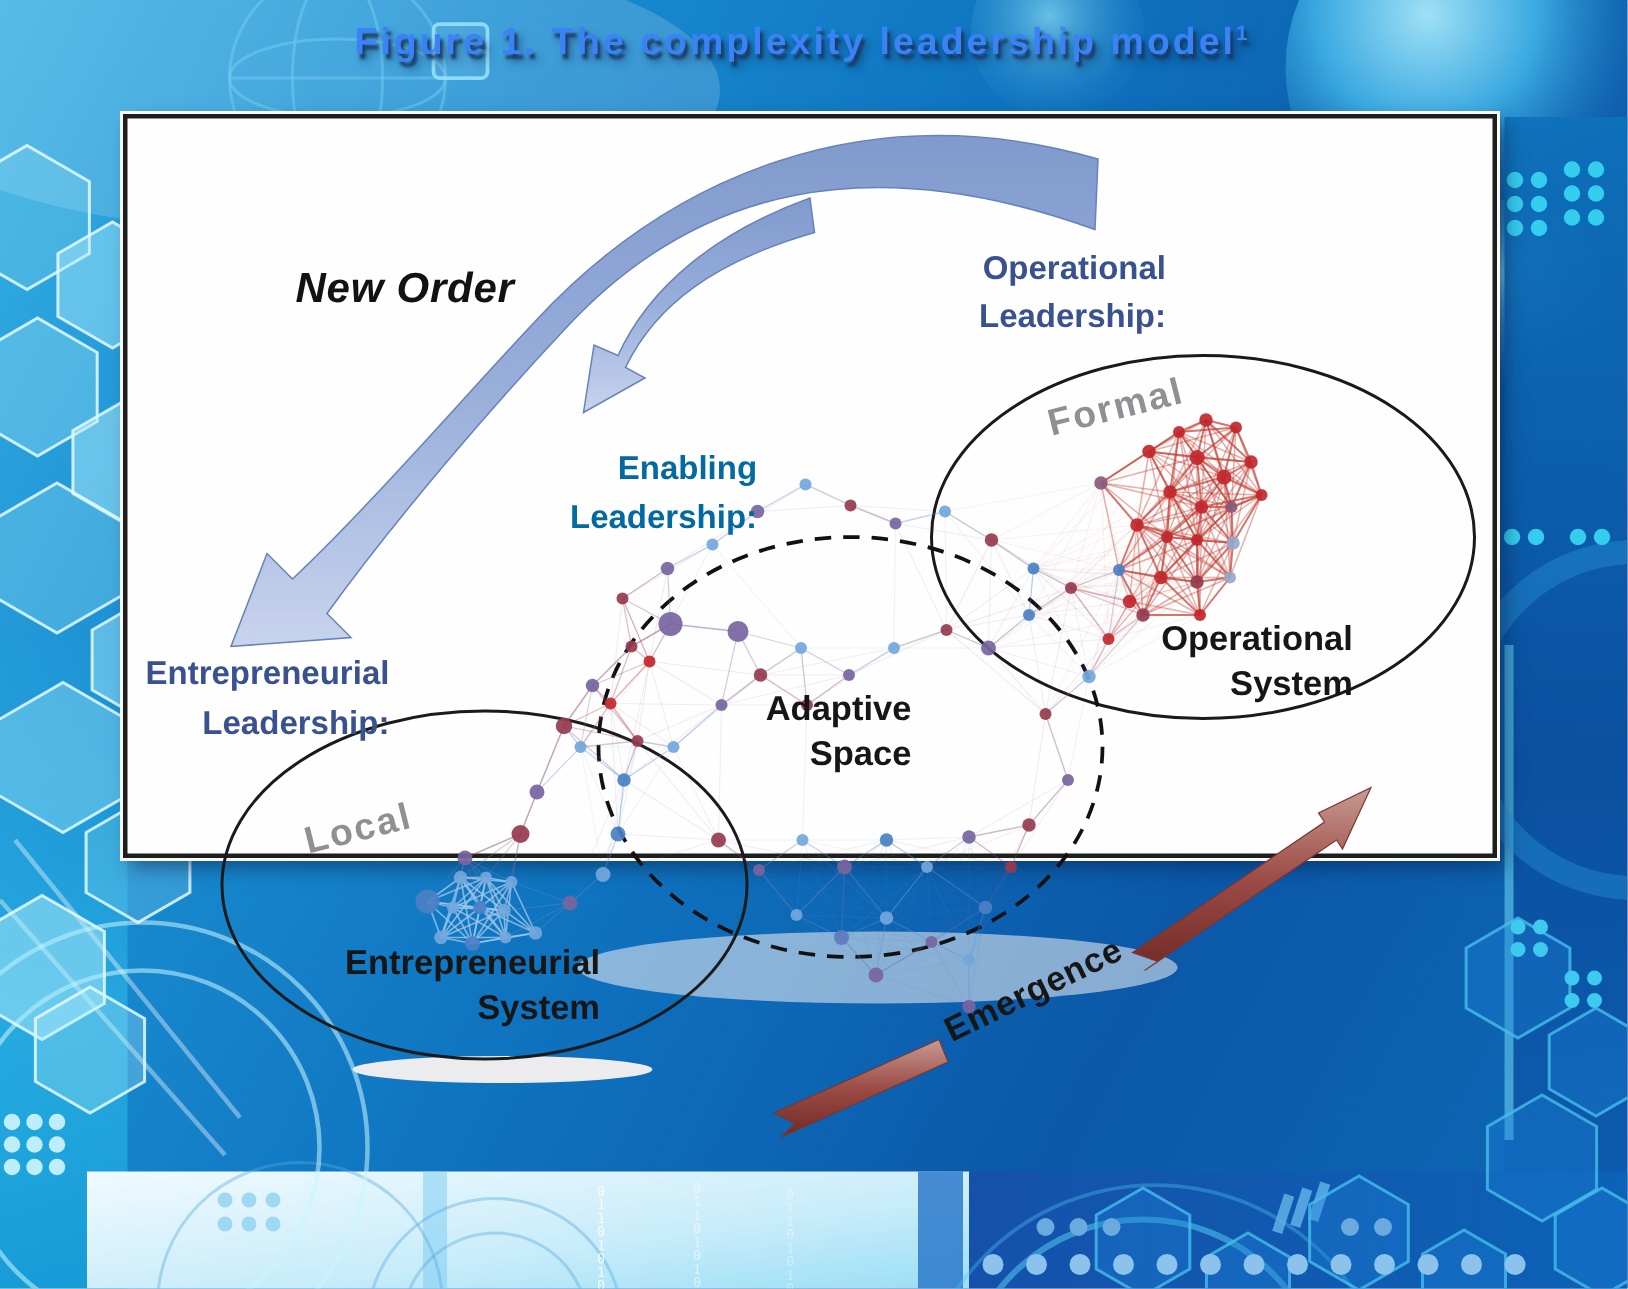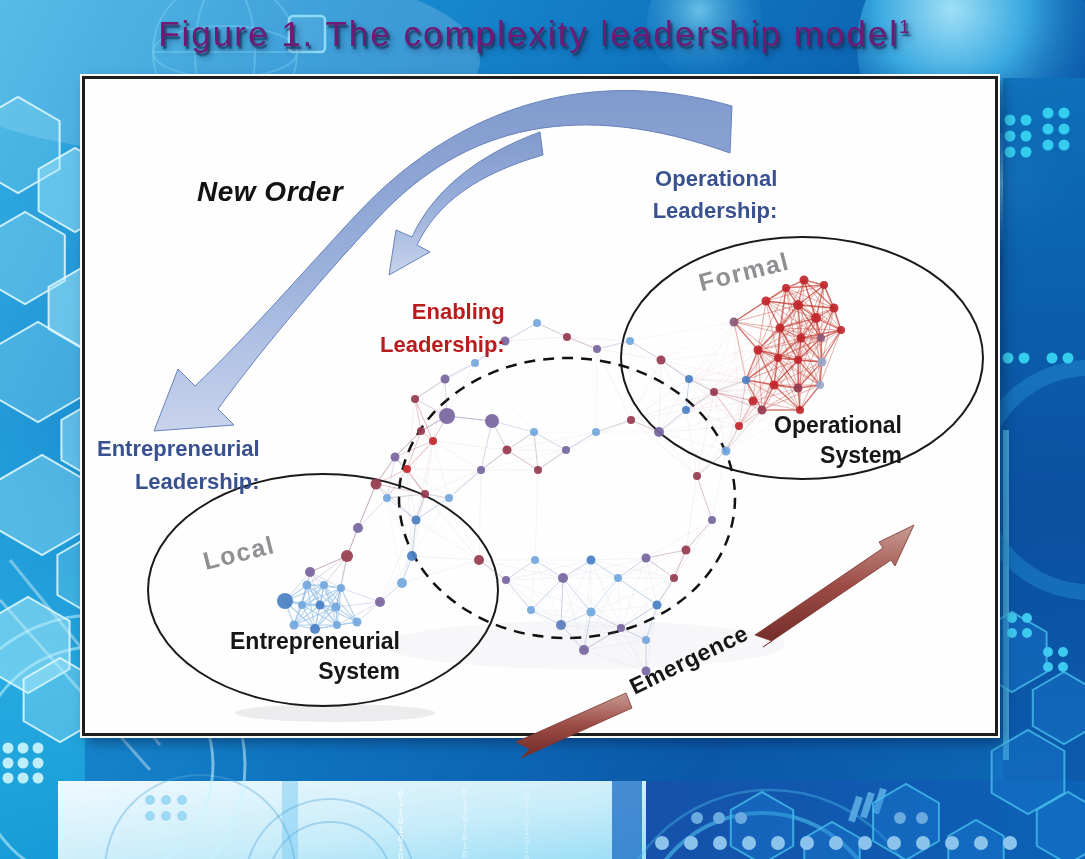--- a/index.html
+++ b/index.html
@@ -4,26 +4,26 @@
 <style>
   html,body{margin:0;padding:0;}
   body{
     width:1085px;height:859px;position:relative;overflow:hidden;
     font-family:"Liberation Sans", sans-serif;
     background:linear-gradient(118deg,#36b0e4 0%, #1a8ed2 22%, #0f74c0 45%, #0b58a8 72%, #0e6ab6 100%);
   }
   #bg-svg{position:absolute;left:0;top:0;z-index:1;}
   .page-title{
     position:absolute;left:0;top:14px;width:1070px;z-index:5;
-    text-align:center;color:#701a75;font-size:35px;font-weight:normal;letter-spacing:2px;
+    text-align:center;color:#3b82f6;font-size:25px;font-weight:bold;letter-spacing:2px;
     text-shadow:2px 3px 2px rgba(25,55,95,.9), 4px 5px 6px rgba(15,40,80,.45);
   }
   .page-title sup{font-size:.55em;}
   .figure-panel{
-    position:absolute;left:82px;top:76px;width:916px;height:660px;z-index:4;
+    position:absolute;left:82px;top:76px;width:916px;height:496px;z-index:4;
     background:#fefefe;border:3px solid #1e1e1e;box-sizing:border-box;
     box-shadow:0 0 0 2px #fafafa, 5px 6px 12px rgba(5,25,60,.5);
   }
   #diagram-svg{position:absolute;left:0;top:0;}
   .lbl{position:absolute;font-weight:bold;color:#1c1c1c;white-space:nowrap;z-index:6;}
   .lbl .ln{white-space:nowrap;text-align:right;}
   .new-order{left:112px;top:97px;font-size:28px;font-style:italic;color:#121212;letter-spacing:.5px;}
   .op-lead{left:630px;top:84px;transform:translateX(-50%);text-align:center;font-size:22px;line-height:32px;}
   .enab-lead{left:295px;top:216px;font-size:22px;line-height:33px;}
   .entr-lead{left:12px;top:353px;font-size:22px;line-height:33px;}
@@ -843,33 +843,37 @@
     <polygon points="829,446 810,487 806,481 678,568 687,562 670,556 798,469 794,463" fill="url(#gradRedArrow)" stroke="#7c3531" stroke-width=".8"></polygon>
   </svg>
 
   <div class="lbl new-order">New Order</div>
 
   <div class="lbl op-lead" style="color: rgb(57, 81, 142);">
     <div class="ln">Operational</div>
     <div class="ln">Leadership:</div>
   </div>
 
-  <div class="lbl enab-lead" style="color: #b91c1c;">
+  <div class="lbl enab-lead" style="color: #0369a1;">
     <div class="ln">Enabling</div>
     <div class="ln">Leadership:</div>
   </div>
 
   <div class="lbl entr-lead" style="color: rgb(57, 81, 142);">
     <div class="ln">Entrepreneurial</div>
     <div class="ln">Leadership:</div>
   </div>
 
   <div class="lbl formal" style="color: rgb(143, 144, 147);">Formal</div>
   <div class="lbl local" style="color: rgb(143, 144, 147);">Local</div>
 
+  <div class="lbl adaptive">
+    <div class="ln">Adaptive</div>
+    <div class="ln">Space</div>
+  </div>
 
   <div class="lbl op-sys">
     <div class="ln">Operational</div>
     <div class="ln">System</div>
   </div>
 
   <div class="lbl entr-sys">
     <div class="ln">Entrepreneurial</div>
     <div class="ln">System</div>
   </div>

